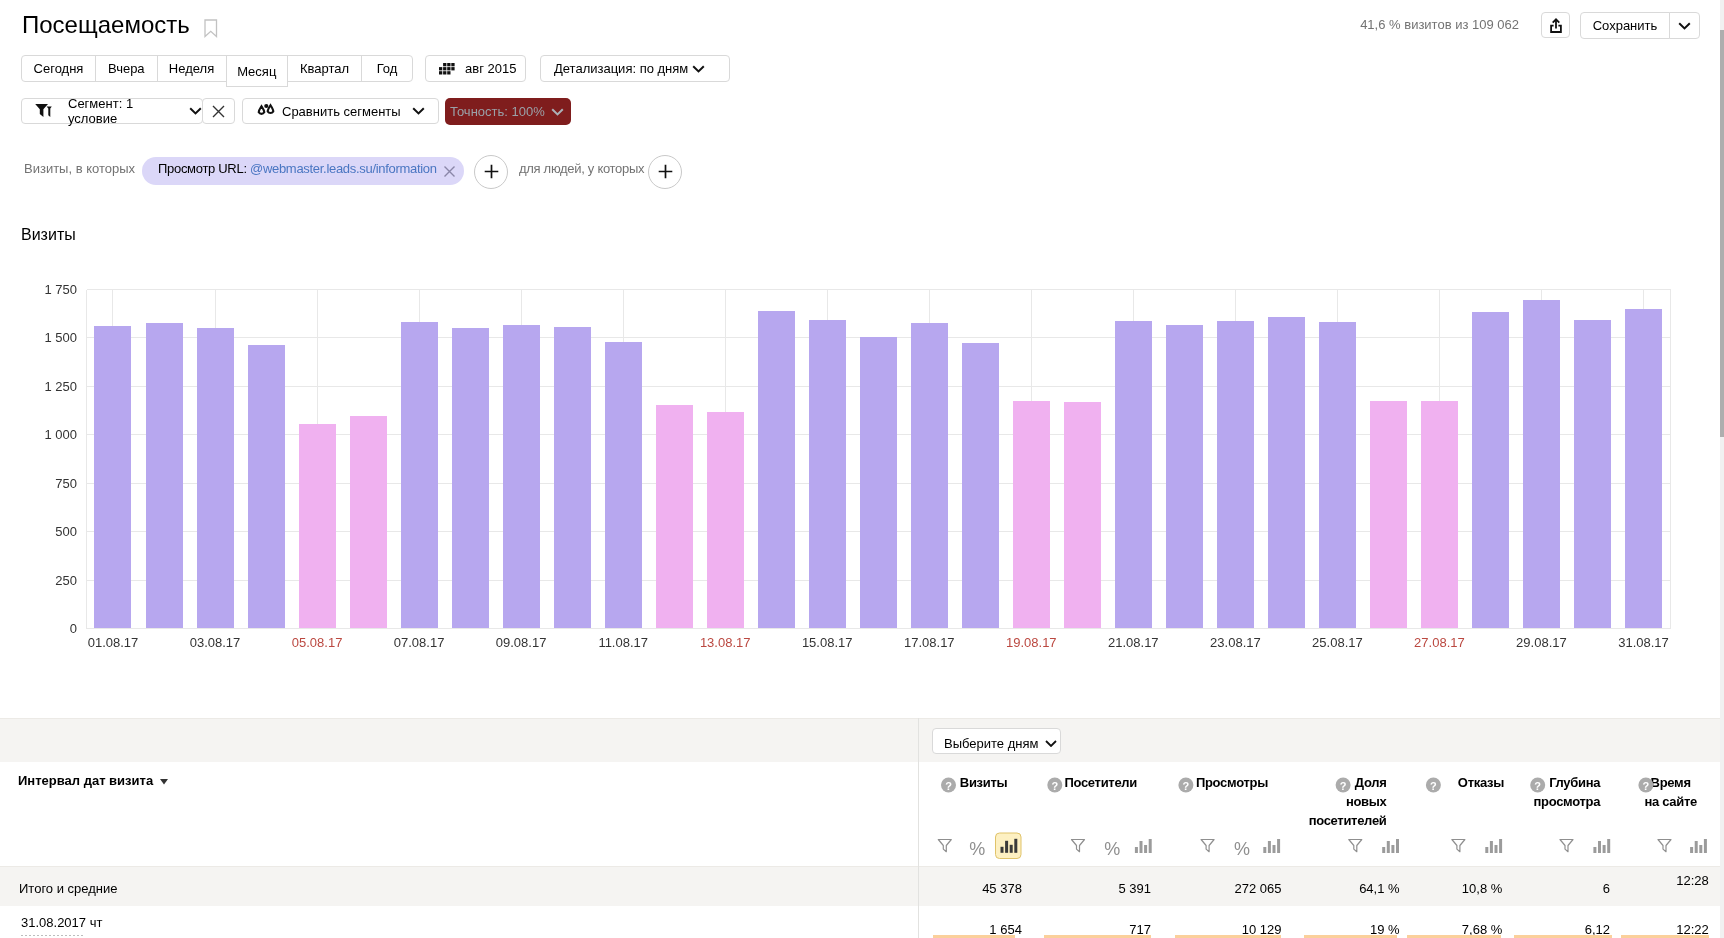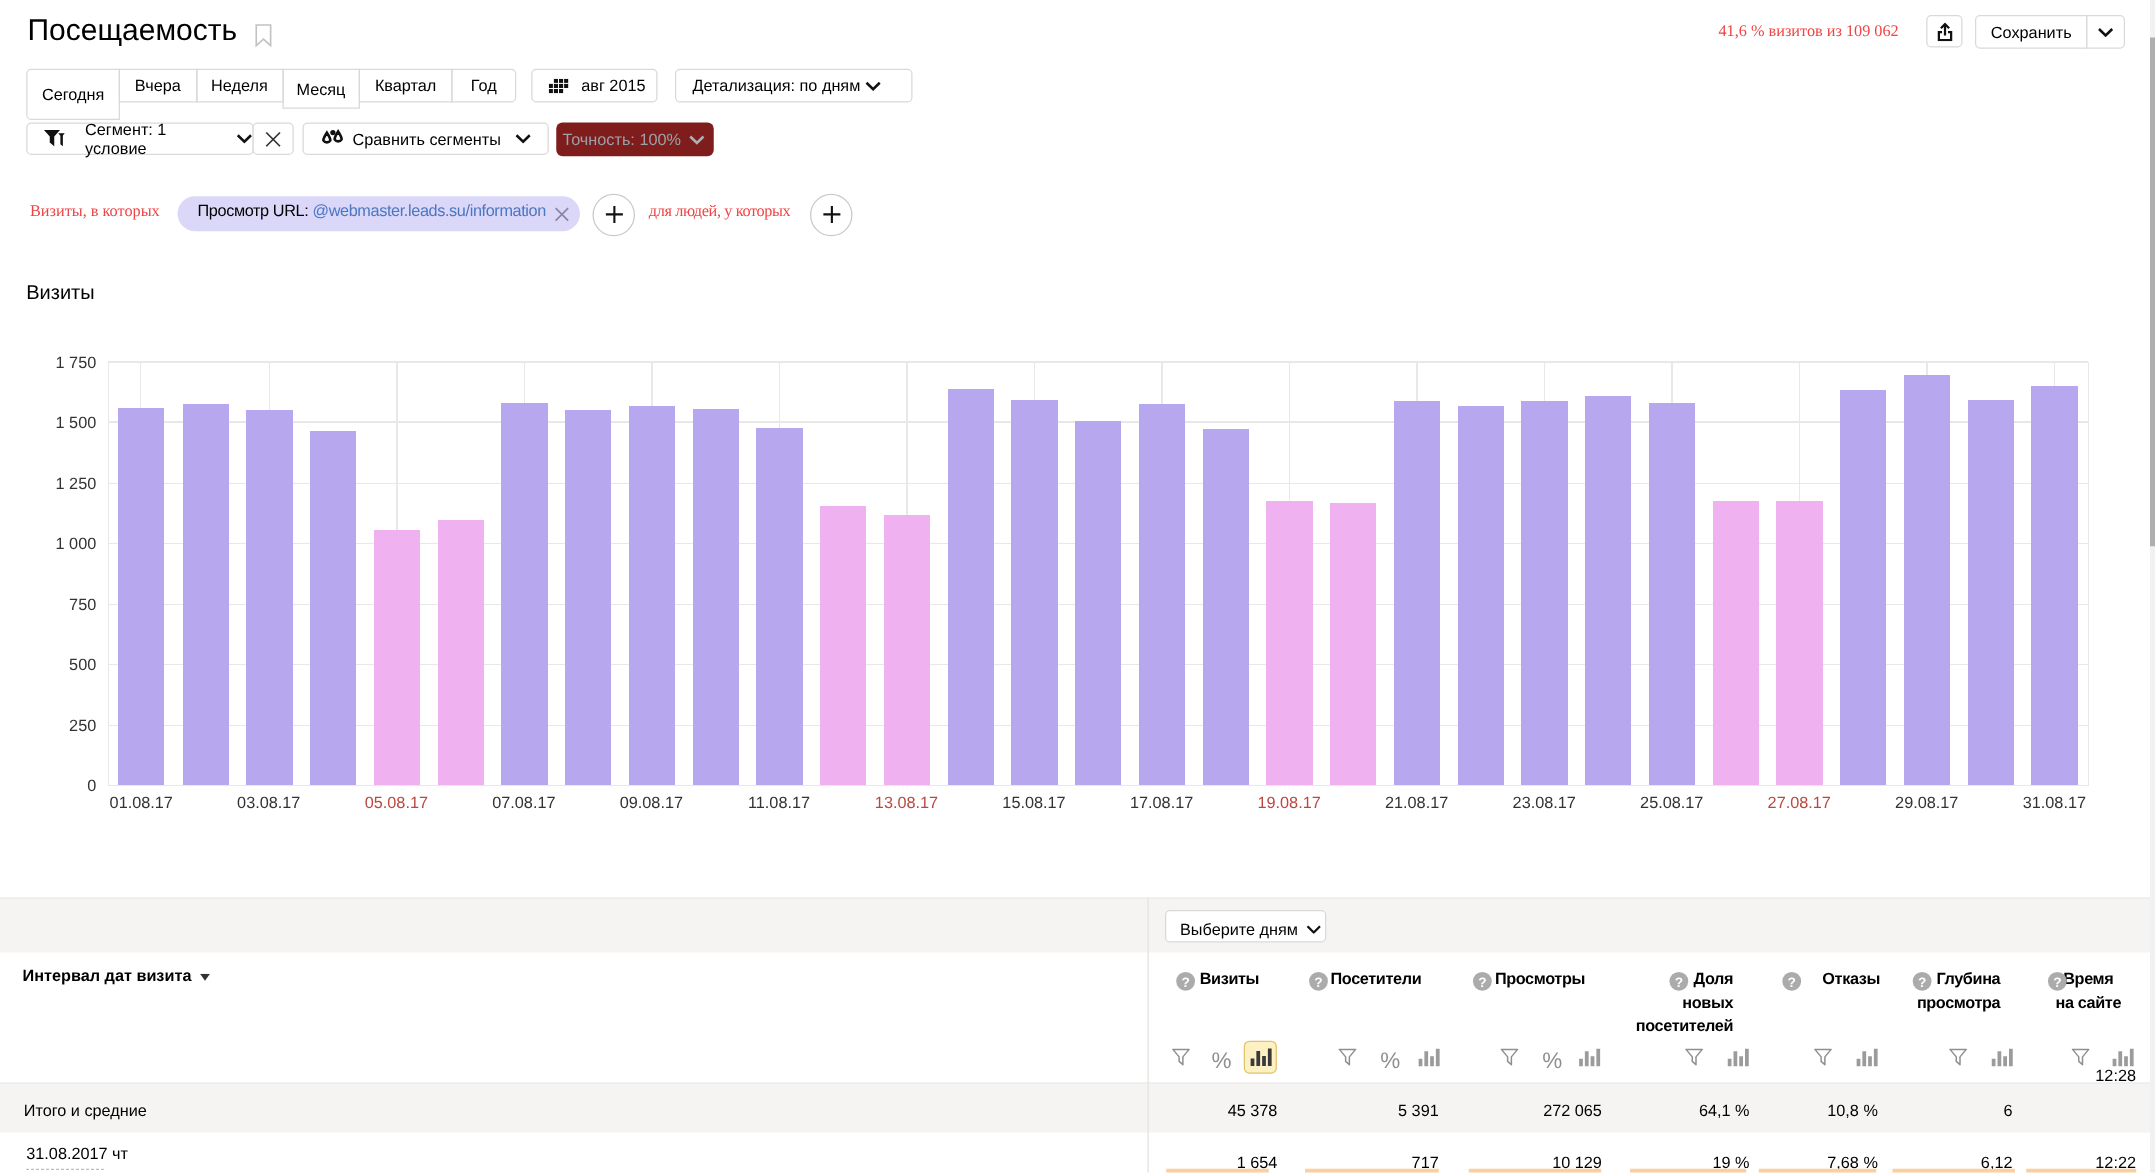--- a/index.html
+++ b/index.html
@@ -1,20 +1,20 @@
 <!DOCTYPE html>
 <html><head><meta charset="utf-8">
 <style>
 * { margin:0; padding:0; box-sizing:border-box; }
 html,body { width:1724px; height:938px; overflow:hidden; background:#fff;
   font-family:"Liberation Sans",sans-serif; font-size:13px; color:#000; }
 .abs { position:absolute; }
 .btn { position:absolute; background:#fff; border:1px solid #d9d9d9; border-radius:4px;
   display:flex; align-items:center; height:27px; }
-.grey { color:#ef4444;font-family:Liberation Serif, serif; }
+.grey { color:#737373; }
 svg text { font-family:"Liberation Sans",sans-serif; }
 </style></head>
 <body>
 <div class="abs" style="left:22px;top:12px;font-size:24px;line-height:26px">Посещаемость</div>
 <svg class="abs" style="left:204px;top:19px" width="14" height="19" viewBox="0 0 14 19">
     <path d="M1 1 h11.5 v16.5 l-5.75 -5.2 l-5.75 5.2 z" fill="none" stroke="#c2c2c2" stroke-width="1.3"></path>
   </svg>
 
 <div class="abs grey" style="left:1360px;top:16.5px;width:159px;text-align:right">41,6&nbsp;% визитов из 109&nbsp;062</div>
 <div class="btn" style="left:1541px;top:12px;width:29px;height:26px;justify-content:center">
@@ -27,21 +27,21 @@
     </svg>
 </div>
 <div class="btn" style="left:1580px;top:12px;width:90px;border-radius:4px 0 0 4px;justify-content:center">Сохранить</div>
 <div class="btn" style="left:1669px;top:12px;width:31px;border-radius:0 4px 4px 0;justify-content:center">
 <svg width="13" height="8" viewBox="0 0 13 8">
       <path d="M1.2 1.2 L6.5 6.4 L11.8 1.2" fill="none" stroke="#111" stroke-width="2"></path>
     </svg>
 </div>
 
 <div class="abs" style="left:21px;top:55px;display:inline-flex">
-<div style="width:75px;height:41px;border:1px solid #d9d9d9;border-radius:4px 0 0 4px;display:flex;align-items:center;justify-content:center">Сегодня</div>
+<div style="width:75px;height:27px;border:1px solid #d9d9d9;border-radius:4px 0 0 4px;display:flex;align-items:center;justify-content:center">Сегодня</div>
 <div style="width:62.5px;height:27px;border:1px solid #d9d9d9;border-radius:0;margin-left:-1px;display:flex;align-items:center;justify-content:center">Вчера</div>
 <div style="width:70px;height:27px;border:1px solid #d9d9d9;border-radius:0;margin-left:-1px;display:flex;align-items:center;justify-content:center">Неделя</div>
 <div style="width:62.5px;height:32px;border:1px solid #d9d9d9;border-radius:0;margin-left:-1px;display:flex;align-items:center;justify-content:center">Месяц</div>
 <div style="width:75px;height:27px;border:1px solid #d9d9d9;border-radius:0;margin-left:-1px;display:flex;align-items:center;justify-content:center">Квартал</div>
 <div style="width:52px;height:27px;border:1px solid #d9d9d9;border-radius:0 4px 4px 0;margin-left:-1px;display:flex;align-items:center;justify-content:center">Год</div>
 </div>
 <div class="btn" style="left:425px;top:55px;width:101px">
 <svg style="margin-left:13px;flex:none" width="16" height="12" viewBox="0 0 16 12">
       <g fill="#111">
 <rect x="4.1" y="0" width="3.3" height="3.3"></rect>
@@ -278,21 +278,21 @@
     <rect x="1699.3" y="845" width="3" height="8" fill="#9b9b9b"></rect>
     <rect x="1703.9" y="839" width="3" height="14" fill="#9b9b9b"></rect>
 </svg>
 <div class="abs" style="left:19px;top:880.5px">Итого и средние</div>
 <div style="position:absolute;right:702.1px;top:880.5px">45 378</div>
 <div style="position:absolute;right:573.0px;top:880.5px">5 391</div>
 <div style="position:absolute;right:442.5px;top:880.5px">272 065</div>
 <div style="position:absolute;right:324.4px;top:880.5px">64,1 %</div>
 <div style="position:absolute;right:221.7px;top:880.5px">10,8 %</div>
 <div style="position:absolute;right:114.0px;top:880.5px">6</div>
-<div style="position:absolute;right:15.2px;top:853px">12:28</div>
+<div style="position:absolute;right:15.2px;top:873px">12:28</div>
 <div class="abs" style="left:21px;top:914.8px">31.08.2017 чт</div>
 <div class="abs" style="left:21px;top:935px;width:62px;height:1px;background:repeating-linear-gradient(90deg,#bdbdbd 0 2px,transparent 2px 4px)"></div>
 <div style="position:absolute;right:702.1px;top:921.5px">1 654</div>
 <div style="position:absolute;right:573.0px;top:921.5px">717</div>
 <div style="position:absolute;right:442.5px;top:921.5px">10 129</div>
 <div style="position:absolute;right:324.4px;top:921.5px">19 %</div>
 <div style="position:absolute;right:221.7px;top:921.5px">7,68 %</div>
 <div style="position:absolute;right:114.0px;top:921.5px">6,12</div>
 <div style="position:absolute;right:15.2px;top:921.5px">12:22</div>
 <div style="position:absolute;left:932.5px;top:935px;width:82.3px;height:3px;background:#fbd09b"></div>

